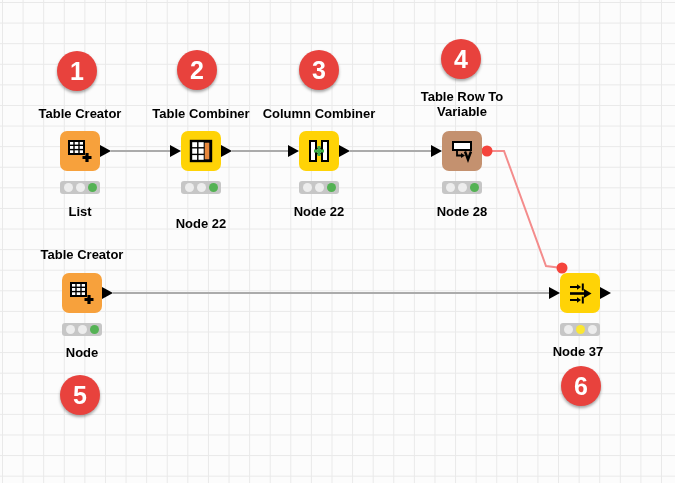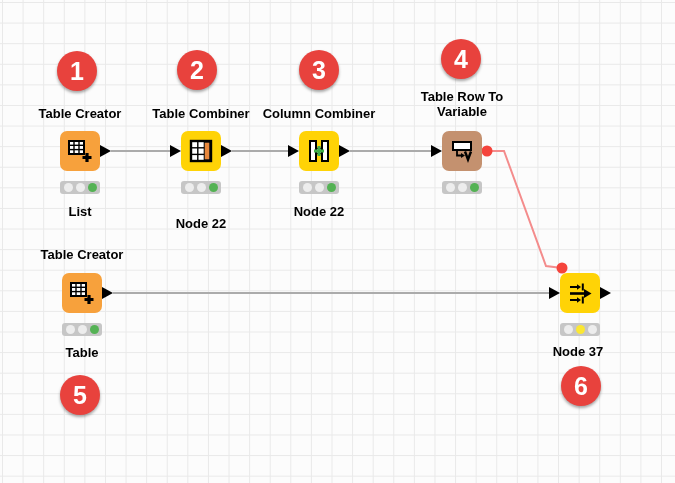--- a/index.html
+++ b/index.html
@@ -165,39 +165,40 @@
       <path d="M8 13 V17.5 H12" fill="none" stroke="#000" stroke-width="1.8"></path>
       <polygon points="12,15 16,17.5 12,20" fill="#000"></polygon>
       <path d="M16 13.5 L19 21.5 L22 13.5" fill="none" stroke="#000" stroke-width="2.4"></path>
     </svg>
   </div>
   <div class="tl tl-n4 tl-green">
       <span class="dot"></span>
       <span class="dot"></span>
       <span class="dot"></span>
     </div>
+  <div class="node-label lbl-n4">Node 28</div>
   <div class="badge badge-4">4</div>
 
   <div class="node-name name-n5">Table Creator</div>
   <div class="node-box orange pos-n5">
     <svg width="28" height="28" viewBox="0 0 28 28">
       <rect x="3" y="4" width="15" height="13" fill="#fff" stroke="#000" stroke-width="2"></rect>
       <line x1="8" y1="4" x2="8" y2="17" stroke="#000" stroke-width="1.4"></line>
       <line x1="13" y1="4" x2="13" y2="17" stroke="#000" stroke-width="1.4"></line>
       <line x1="3" y1="8.3" x2="18" y2="8.3" stroke="#000" stroke-width="1.4"></line>
       <line x1="3" y1="12.6" x2="18" y2="12.6" stroke="#000" stroke-width="1.4"></line>
       <path d="M21 16 V25 M16.5 20.5 H25.5" stroke="#000" stroke-width="3.2"></path>
     </svg>
   </div>
   <div class="tl tl-n5 tl-green">
       <span class="dot"></span>
       <span class="dot"></span>
       <span class="dot"></span>
     </div>
-  <div class="node-label lbl-n5">Table</div>
+  <div class="node-label lbl-n5">Node</div>
   <div class="badge badge-5">5</div>
 
   <div class="node-box yellow pos-n6">
     <svg width="27" height="27" viewBox="0 0 27 27">
       <line x1="3" y1="7" x2="10" y2="7" stroke="#000" stroke-width="2"></line>
       <polygon points="10,4.2 14,7 10,9.8" fill="#000"></polygon>
       <line x1="15.8" y1="3.5" x2="15.8" y2="10.5" stroke="#000" stroke-width="2"></line>
       <line x1="3" y1="13.5" x2="18" y2="13.5" stroke="#000" stroke-width="2.6"></line>
       <polygon points="17,9 24.5,13.5 17,18" fill="#000"></polygon>
       <line x1="3" y1="20" x2="10" y2="20" stroke="#000" stroke-width="2"></line>

